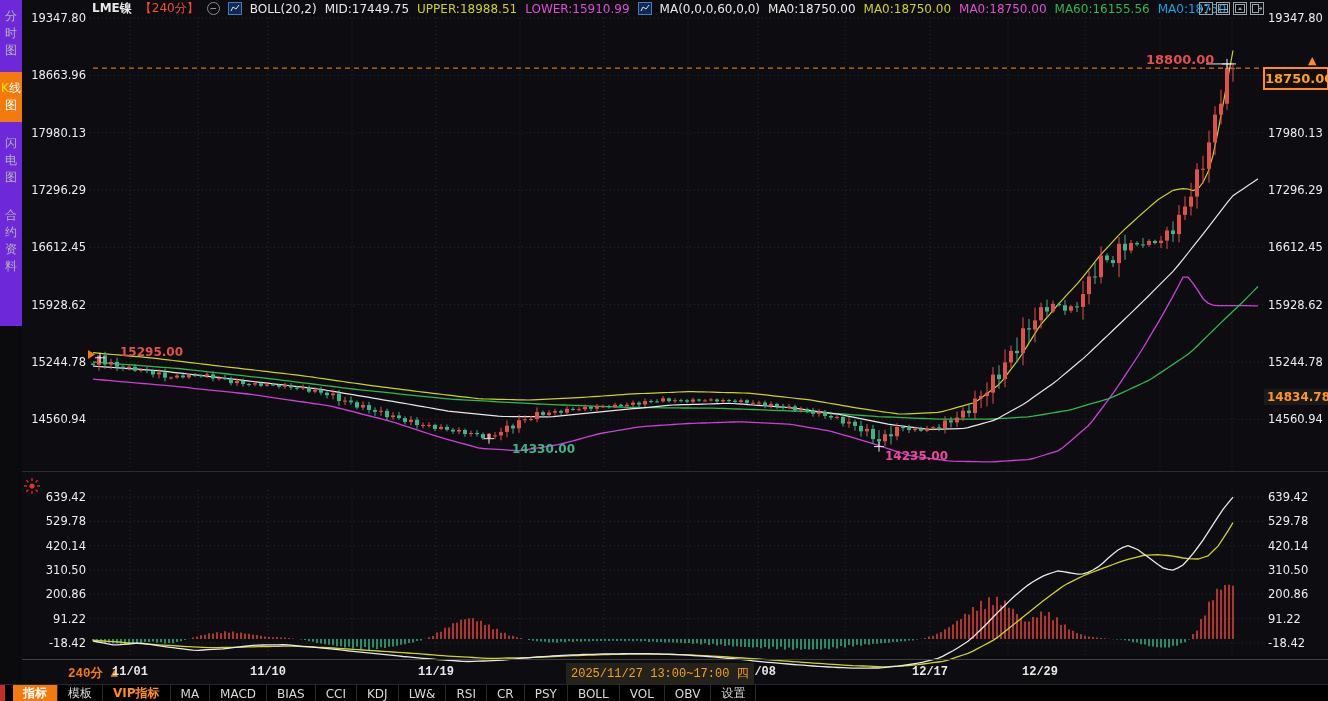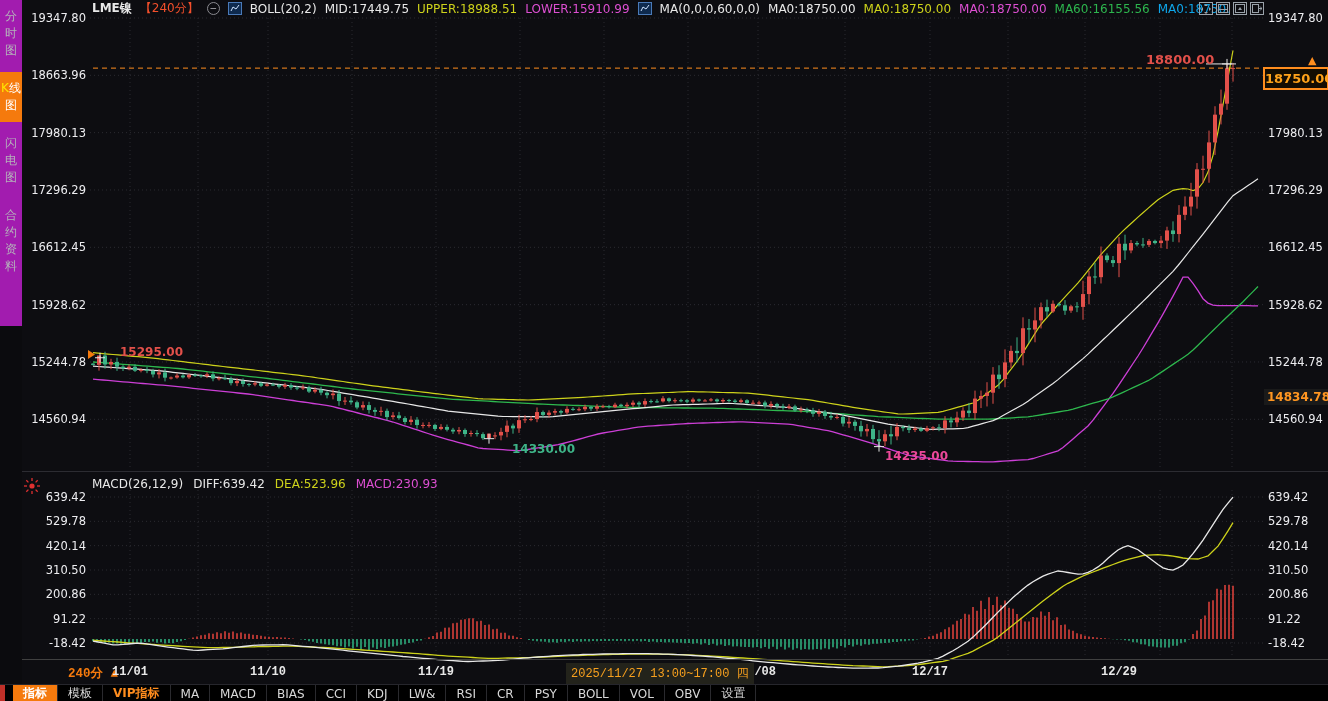--- a/index.html
+++ b/index.html
@@ -1,20 +1,20 @@
 <!DOCTYPE html>
 <html><head>
 <meta charset="utf-8">
 <style>
   html,body{margin:0;padding:0;background:#000;}
   .app{position:relative;width:1328px;height:701px;background:#0d0d11;overflow:hidden;
        font-family:"DejaVu Sans","Liberation Sans",sans-serif;-webkit-font-smoothing:antialiased;}
   
   .sidebar{position:absolute;left:0;top:0;width:22px;height:701px;background:#0b0b0e;z-index:6;}
-  .tabstrip{position:absolute;left:0;top:0;width:22px;height:326px;background:#a21caf;}
+  .tabstrip{position:absolute;left:0;top:0;width:22px;height:326px;background:#6d28d9;}
   .side-tab{width:22px;margin:0 0 5px 0;padding:8px 0;color:#b4b4ba;font-size:12px;line-height:17px;
             text-align:center;word-break:break-all;cursor:pointer;}
   .side-tab.active{background:#f57a0d;color:#fff;}
   .side-tab.active::first-letter{color:#ffe400;}
   
   .hdr{position:absolute;left:92px;top:1px;height:15px;display:flex;align-items:center;gap:8px;
        font-size:12px;color:#e8e8e8;white-space:nowrap;z-index:5;}
   .hdr .sym{font-weight:bold;}
   .c-period{color:#f34f2b;}
   .c-white{color:#e8e8e8;} .c-yellow{color:#cdd21b;} .c-magenta{color:#dd4fd2;}
@@ -866,44 +866,38 @@
         <line x1="10" y1="14" x2="10" y2="17"></line>
         <line x1="2" y1="9" x2="5" y2="9"></line>
         <line x1="15" y1="9" x2="18" y2="9"></line>
         <line x1="4.3" y1="3.3" x2="6.4" y2="5.4"></line>
         <line x1="13.6" y1="12.6" x2="15.7" y2="14.7"></line>
         <line x1="4.3" y1="14.7" x2="6.4" y2="12.6"></line>
         <line x1="13.6" y1="5.4" x2="15.7" y2="3.3"></line>
       </g>
     <circle cx="10" cy="9" r="2.6" fill="#e03030"></circle>
   </svg>
-  <div class="macd-hdr">
-    <span class="c-white">MACD(26,12,9)</span>
-    <span class="c-white">DIFF:639.42</span>
-    <span class="c-yellow">DEA:523.96</span>
-    <span class="c-magenta">MACD:230.93</span>
-  </div>
 
   <div class="ann c-red" style="left:120px;top:345px;">15295.00</div>
   <div class="ann" style="left:488px;top:442px;color:#3eb488;margin-left:24px;">14330.00</div>
   <div class="ann" style="left:885px;top:449px;color:#ec4899;">14235.00</div>
   <div class="ann c-red" style="left:1146px;top:52px;font-size:13px;">18800.00</div>
   <div class="badge-last">18750.00</div>
   <div class="arrow-up">▲</div>
   <div class="badge-mark">14834.78</div>
 
 
   <div class="time-row">
     <span class="period-lab"><span>240分</span> <span>▲</span></span>
   <span class="time-tick" style="left: 108px;">11/01</span>
       <span class="time-tick" style="left: 246px;">11/10</span>
       <span class="time-tick" style="left: 414px;">11/19</span>
       <span class="time-tick" style="left: 736px;">12/08</span>
       <span class="time-tick" style="left: 908px;">12/17</span>
-      <span class="time-tick" style="left: 1097px; text-align: center;">12/29</span>
+      <span class="time-tick" style="left: 1018px; text-align: center;">12/29</span>
       <span class="time-hl" style="left: 544px;">2025/11/27 13:00~17:00 四</span>
     </div>
 
   <div class="toolbar">
     <div class="tb-accent"></div>
   <div class="tb-item active">指标</div>
       <div class="tb-item">模板</div>
       <div class="tb-item vip">VIP指标</div>
       <div class="tb-item">MA</div>
       <div class="tb-item">MACD</div>

